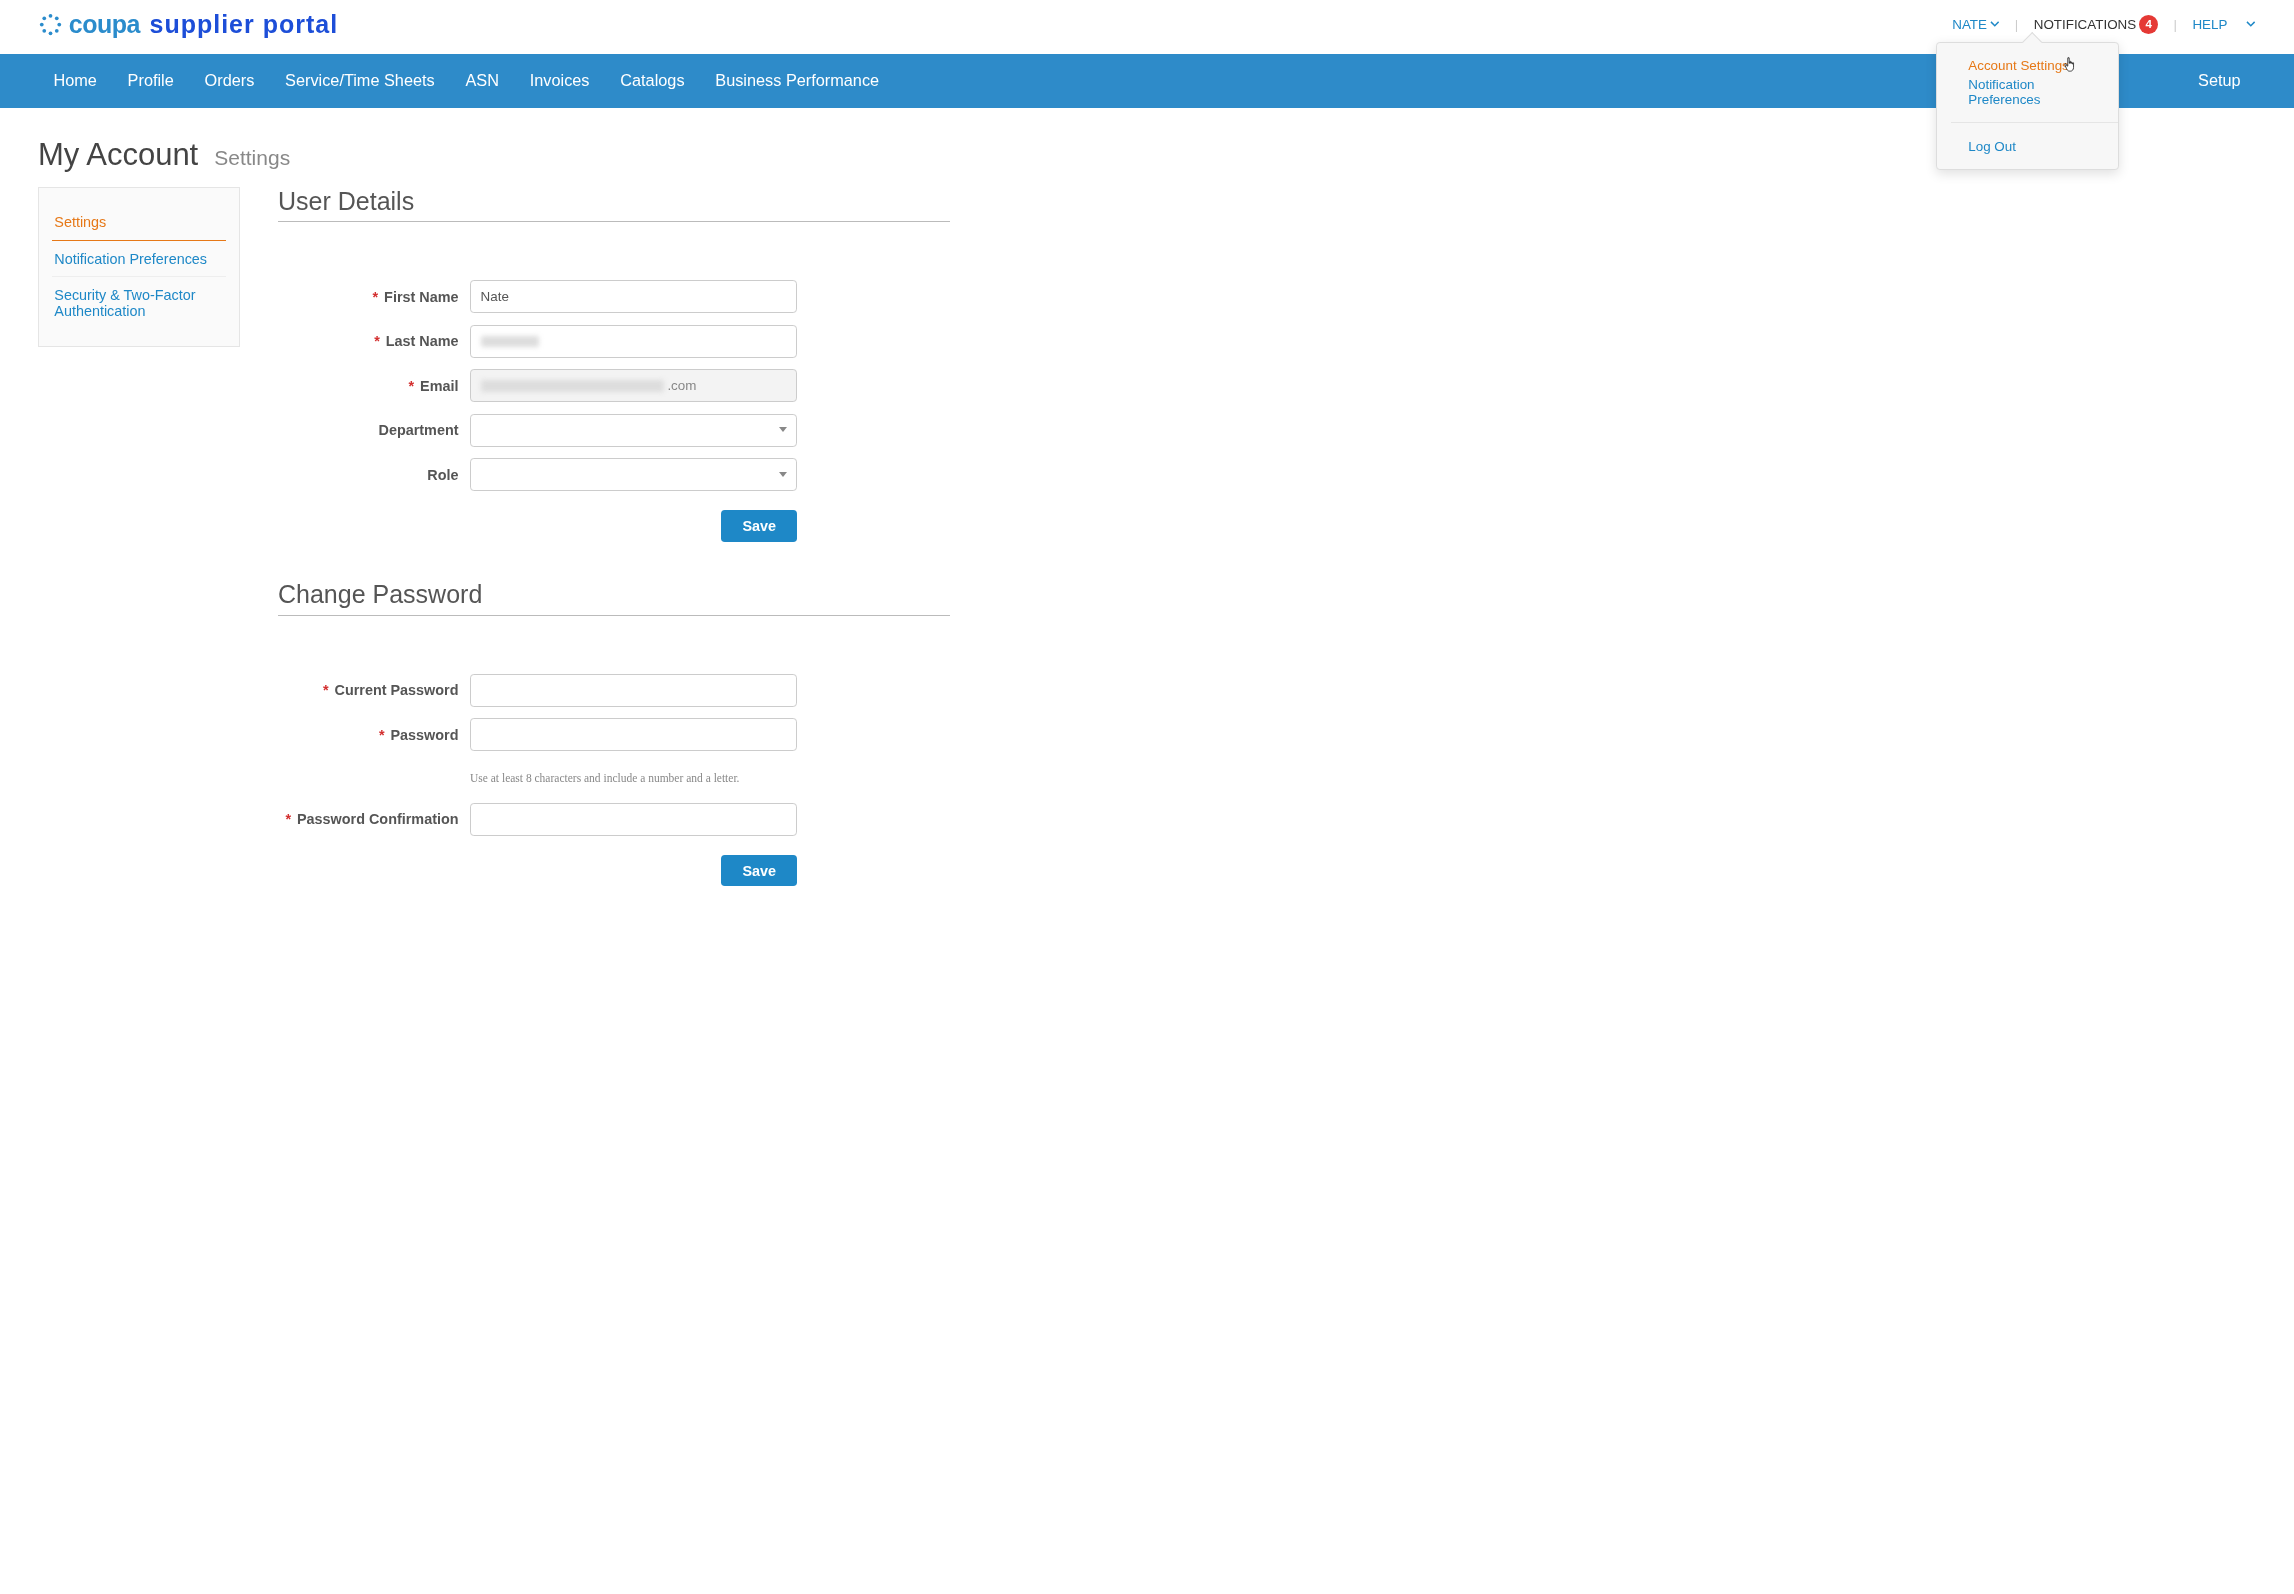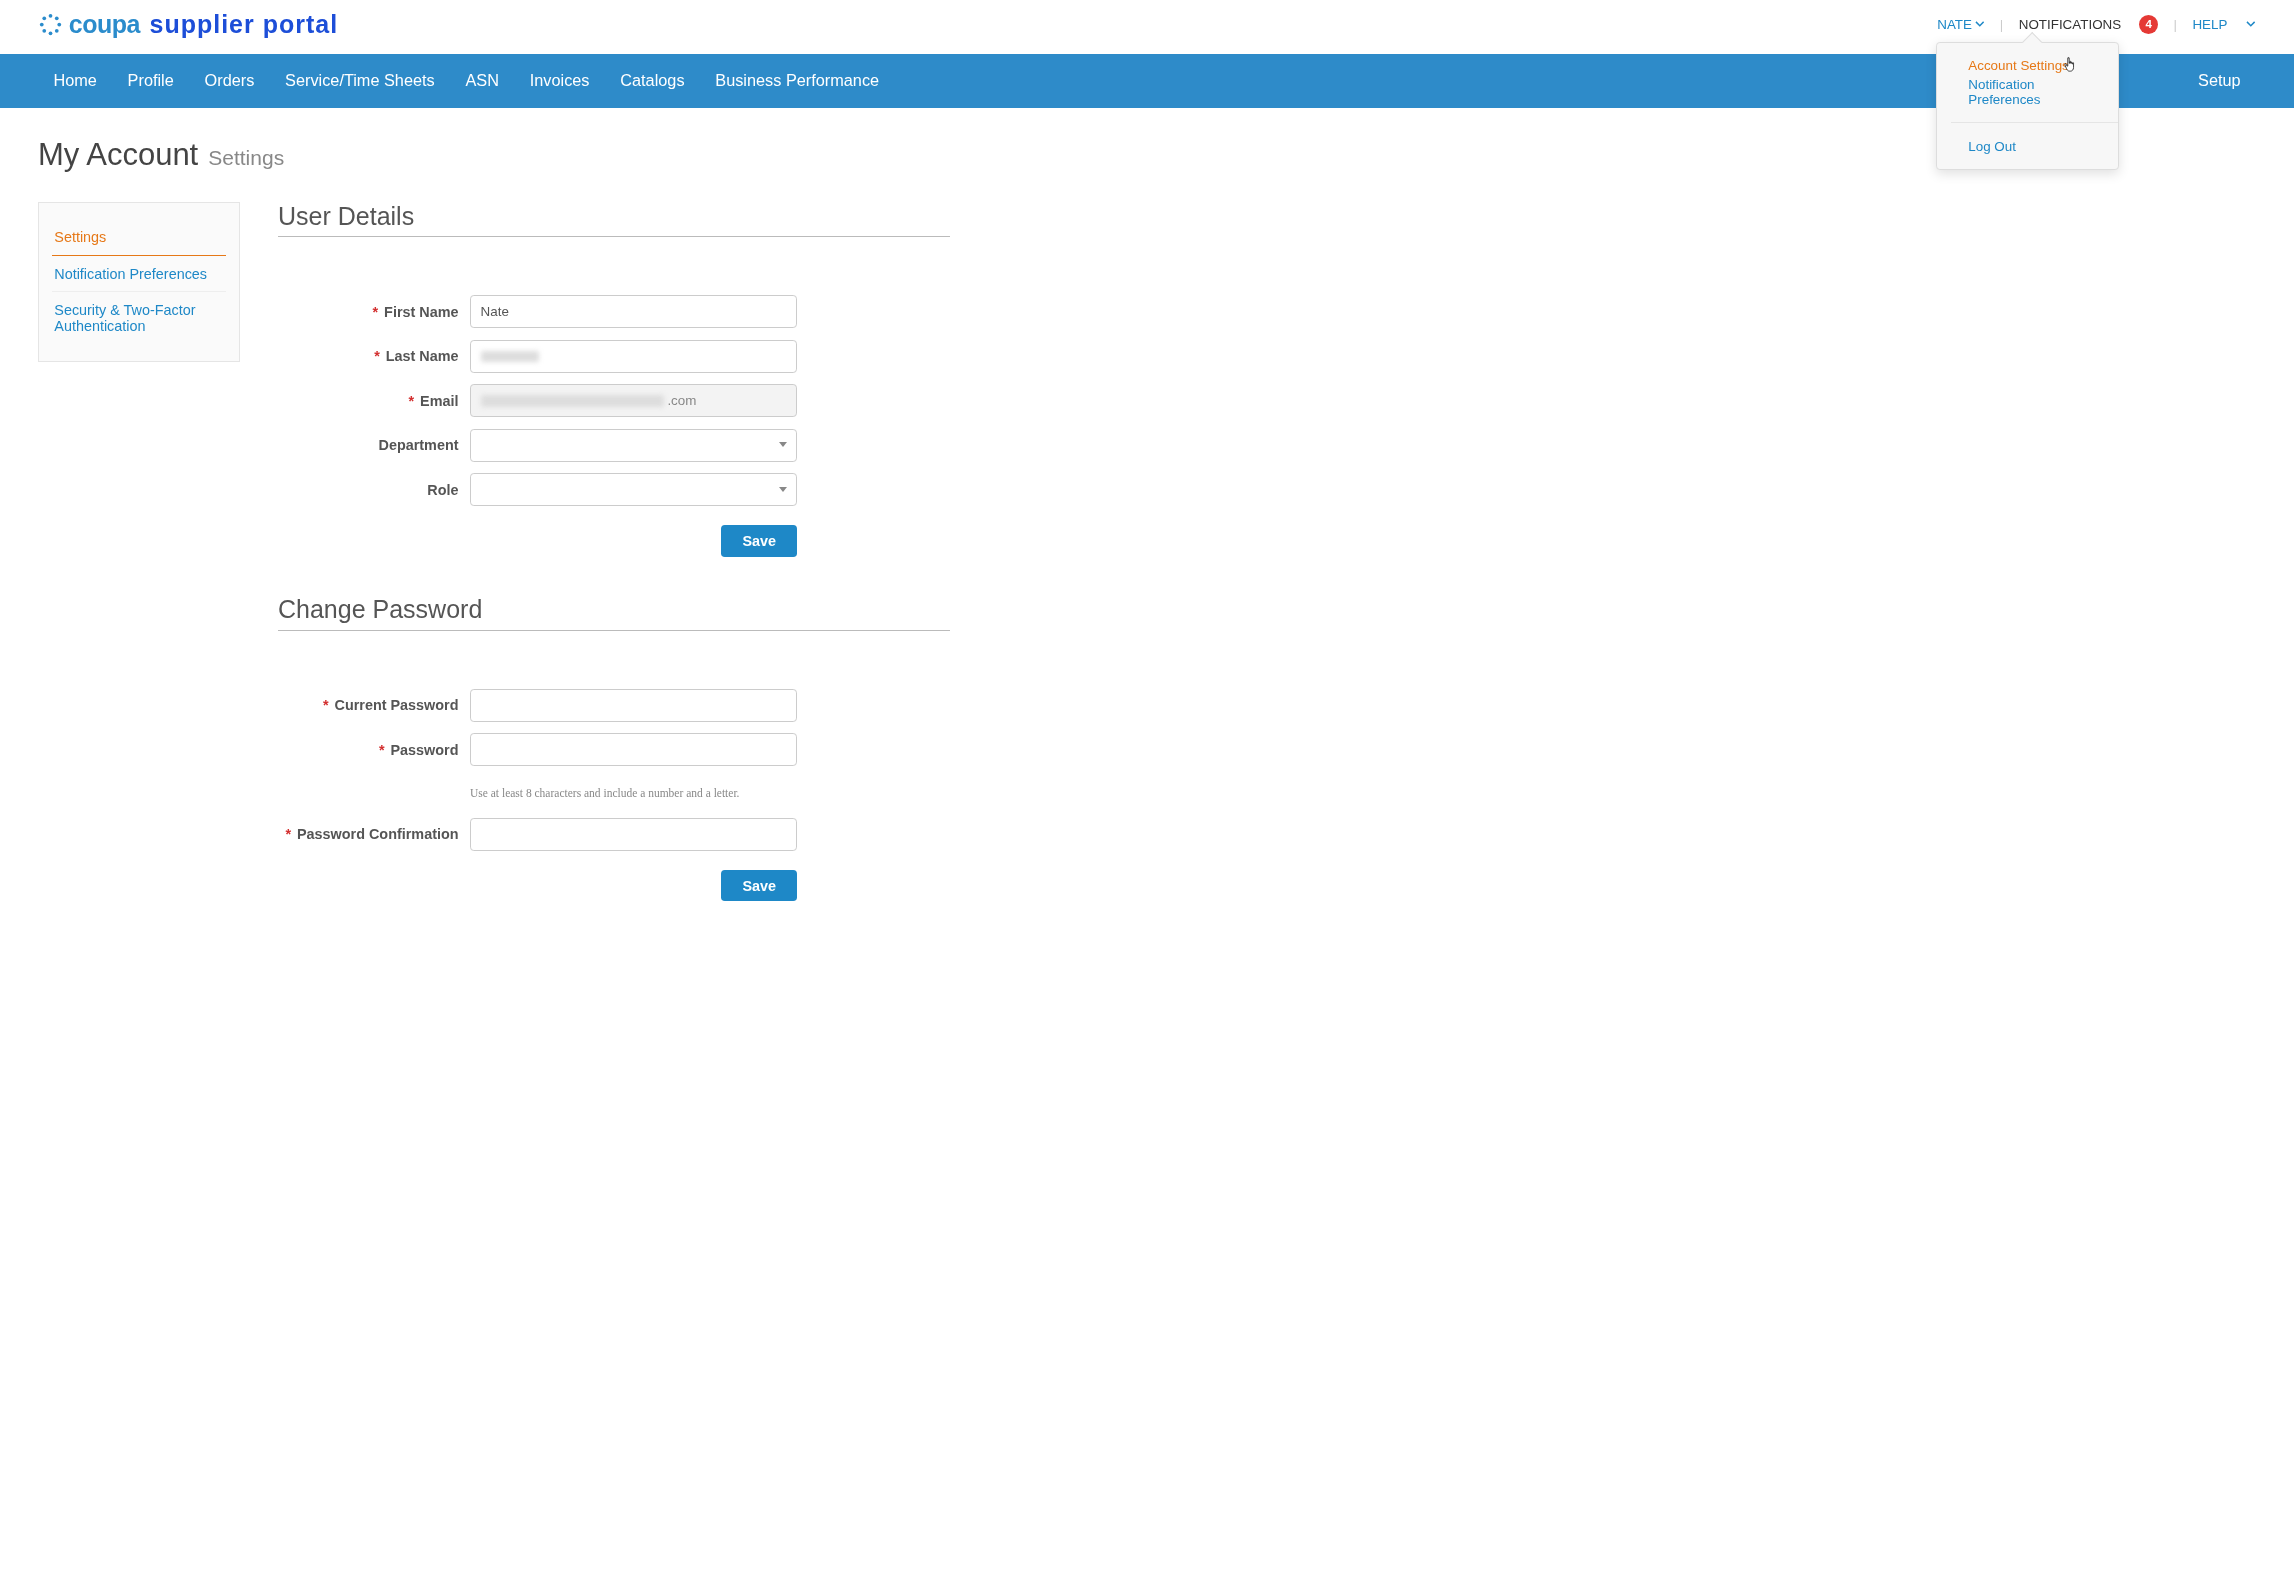--- a/index.html
+++ b/index.html
@@ -7,21 +7,21 @@
     
     
     .top-header { display: flex; justify-content: space-between; align-items: center; padding: 9.6px 38px 15.4px 38px; position: relative; }
     .logo-wrap { display: flex; align-items: center; gap: 5.8px; }
     .logo-icon { width: 25px; height: 25px; }
     .logo-text { font-size: 25px; font-weight: 700; color: #2b8ccc; letter-spacing: -0.5px; }
     .logo-suffix { font-size: 25px; font-weight: 700; color: #1d4ed8; letter-spacing: 1px; margin-left: 3.8px; }
     .header-right { display: flex; align-items: center; gap: 15.4px; font-size: 13.4px; }
     .header-right .sep { color: #ccc; }
     .user-link { color: #1e88c7; font-weight: 500; cursor: pointer; display: inline-flex; align-items: center; gap: 2.9px; }
-    .notif-link { color: #333; font-weight: 500; cursor: pointer; display: inline-flex; align-items: center; gap: 18px; }
+    .notif-link { color: #333; font-weight: 500; cursor: pointer; display: inline-flex; align-items: center; gap: 3px; }
     .help-link { color: #1e88c7; font-weight: 500; cursor: pointer; display: inline-flex; align-items: center; gap: 19px; }
     .badge { background: #e53935; color: #fff; border-radius: 9.6px; min-width: 19px; height: 19px; display: inline-flex; align-items: center; justify-content: center; font-size: 11.5px; font-weight: 600; padding: 0 5.8px; }
     .chevron { width: 9.6px; height: 9.6px; }
     
     
     .dropdown { position: absolute; top: 42px; right: 175px; width: 183px; background: #f7f7f7; border: 1px solid #ddd; border-radius: 3.8px; box-shadow: 0 3.8px 11.5px rgba(0,0,0,0.12); z-index: 100; }
     .dropdown::before { content: ""; position: absolute; top: -7.7px; left: 88px; width: 13.4px; height: 13.4px; background: #f7f7f7; border-left: 1px solid #ddd; border-top: 1px solid #ddd; transform: rotate(45deg); }
     .dropdown-section { padding: 13.4px 17.3px; margin-left: 14px; }
     .dropdown-sep { border-top: 1px solid #e5e5e5; }
     .dropdown-item { display: block; font-size: 13.4px; cursor: pointer; padding: 1.9px 0; }
@@ -31,21 +31,21 @@
     
     .cursor-hand { position: absolute; top: 56px; right: 215px; width: 17.3px; height: 17.3px; z-index: 200; pointer-events: none; }
     
     
     .nav-bar { background: #2e8bc9; display: flex; padding: 0 38px; }
     .nav-item { color: #fff; font-size: 16.3px; padding: 17.3px 15.4px; cursor: pointer; }
     .nav-spacer { flex: 1; }
     
     
     .page { padding: 29px 38px; }
-    .page-title { font-size: 31px; font-weight: 400; color: #444; display: flex; align-items: baseline; gap: 10px; margin-bottom: 29px; }
+    .page-title { font-size: 31px; font-weight: 400; color: #444; display: flex; align-items: baseline; gap: 16px; margin-bottom: 14px; }
     .page-title .sub { font-size: 21px; color: #888; font-weight: 300; }
     
     .content-row { display: flex; gap: 38px; align-items: flex-start; }
     
     
     .sidebar { width: 202px; background: #fafafa; border: 1px solid #e5e5e5; padding: 17.3px 13.4px; }
     .side-item { display: block; padding: 9.6px 1.9px; font-size: 14.4px; color: #1e88c7; cursor: pointer; border-bottom: 1px solid #eee; }
     .side-item:last-child { border-bottom: none; }
     .side-item.active { color: #e67817; border-bottom: 1.9px solid #e67817; }
     

